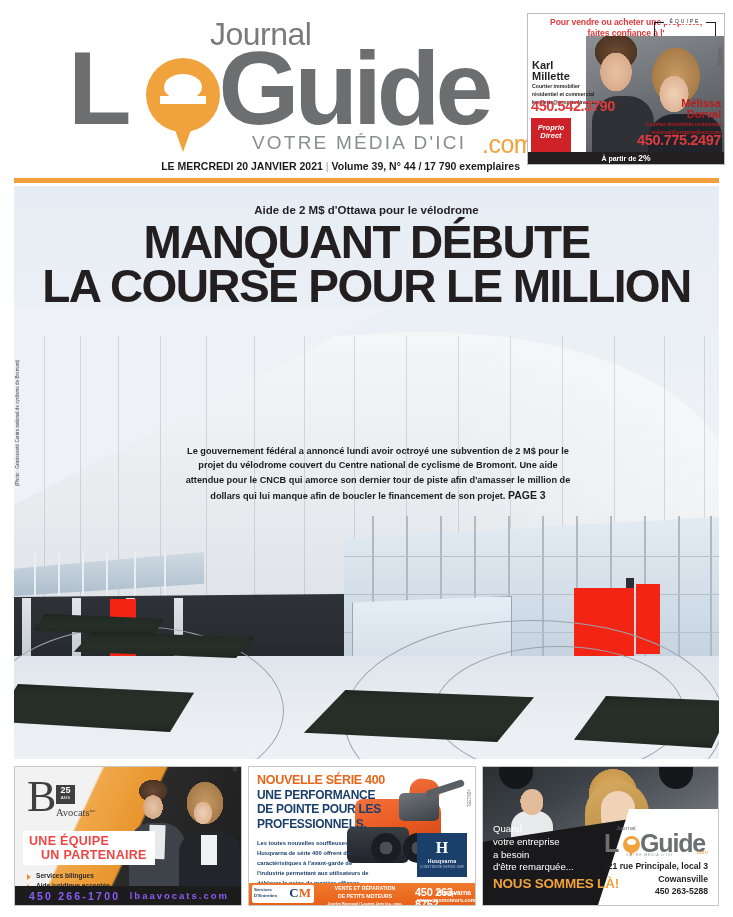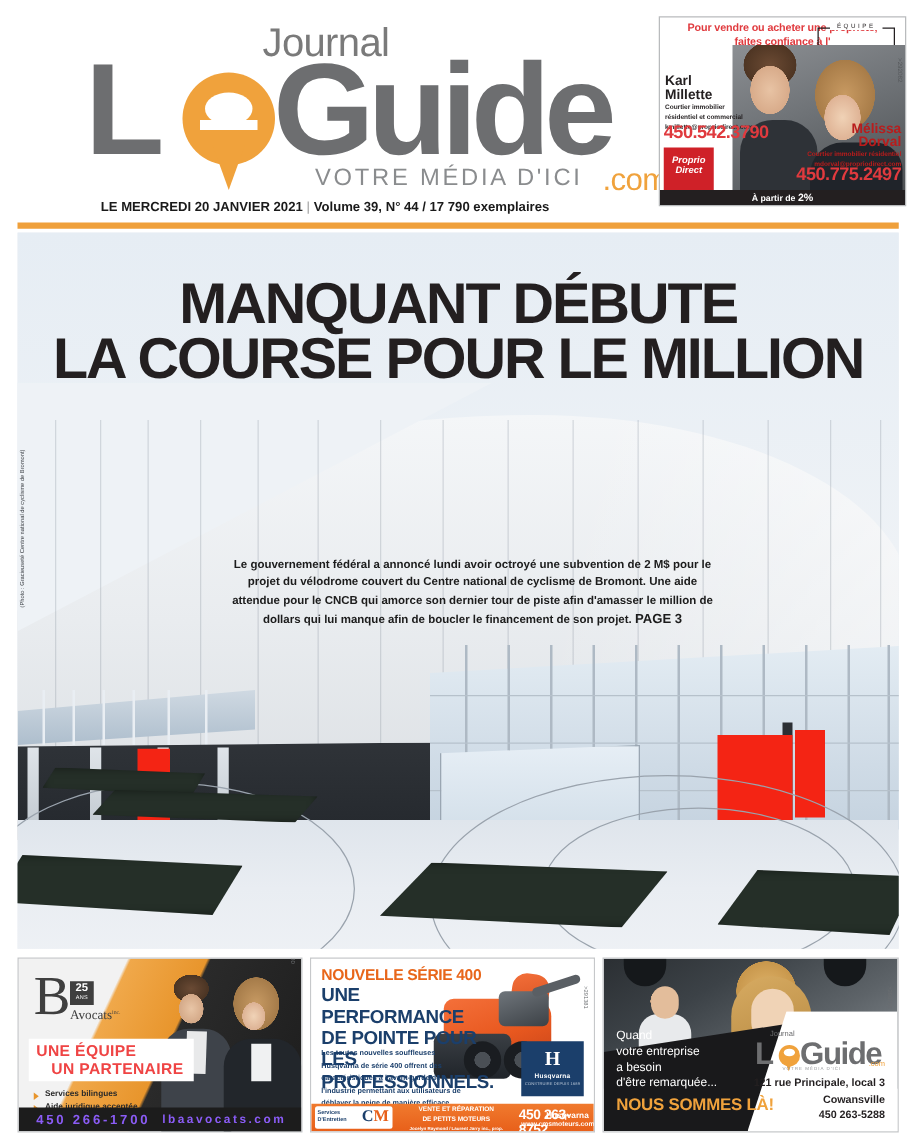--- a/index.html
+++ b/index.html
@@ -55,21 +55,21 @@
   .logo-tagline {
     position:absolute; left: 190px; top: 118px;
     font-size: 19px; letter-spacing: 2.2px; color:#8a8c8e; font-weight:400;
   }
   .logo-dotcom {
     position:absolute; left: 420px; top: 116px;
     font-size: 25px; font-weight:400; color:#f0a23c; letter-spacing:-0.5px;
   }
   .dateline {
     position:absolute; left: 0; top: 160px; width: 520px;
-    text-align:center; font-size: 10.5px; color:#1a1a1a;
+    text-align:right; font-size: 10.5px; color:#1a1a1a;
     white-space: nowrap;
   }
   .dateline .d1 { font-weight: 700; }
   .dateline .sep { color:#9b9b9b; font-weight:400; padding:0 3px; }
   .dateline .d2 { font-weight: 600; }
 
   
   .ad-kmd {
     position:absolute; right: 8px; top: 13px; width: 198px; height: 152px;
     background:#fff; border:1px solid #b9bbbd; overflow:hidden;
@@ -399,21 +399,21 @@
   
   .husq-bg { position:absolute; inset:0; background:#fff; }
   .husq-h {
     position:absolute; left:8px; top:7px; width:130px;
   }
   .husq-h .h1 {
     font-size:12.5px; font-weight:700; color:#e8661a; line-height:1.1;
     letter-spacing:-0.3px;
   }
   .husq-h .h2 {
-    font-size:15px; font-weight:700; color:#1b3f6b; line-height:1.12;
+    font-size:12px; font-weight:700; color:#1b3f6b; line-height:1.12;
     letter-spacing:-0.3px; margin-top:1px;
   }
   .husq-body {
     position:absolute; left:8px; top:72px; width:118px;
     font-size:5.8px; font-weight:700; color:#1b3f6b; line-height:1.72;
   }
   .husq-img {
     position:absolute; right:6px; top:6px; width:132px; height:104px;
   }
   .husq-img .snow-body {
@@ -743,20 +743,21 @@
       <div class="turf" style="left:290px; top:34px; width:230px; height:52px;
            clip-path: polygon(18% 0, 100% 14%, 84% 100%, 0 82%);"></div>
       <div class="turf" style="left:560px; top:40px; width:160px; height:52px;
            clip-path: polygon(20% 0, 100% 10%, 86% 100%, 0 84%);"></div>
     </div>
     <div class="turf" style="left:20px; top:428px; width:130px; height:22px;
                 clip-path: polygon(8% 0, 100% 22%, 92% 100%, 0 74%);"></div>
     <div class="turf" style="left:60px; top:446px; width:180px; height:26px;
                 clip-path: polygon(10% 0, 100% 20%, 90% 100%, 0 76%);"></div>
 
+    <div class="kicker">Aide de 2 M$ d'Ottawa pour le vélodrome</div>
 
     <div class="headline">
       <div>MANQUANT DÉBUTE</div>
       <div>LA COURSE POUR LE MILLION</div>
     </div>
 
     <div class="deck">
       <span>Le gouvernement fédéral a annoncé lundi avoir octroyé une subvention de 2 M$ pour le projet du vélodrome couvert du Centre national de cyclisme de Bromont. Une aide attendue pour le CNCB qui amorce son dernier tour de piste afin d'amasser le million de dollars qui lui manque afin de boucler le financement de son projet.</span>
       <span class="page-ref">PAGE 3</span>
     </div>

